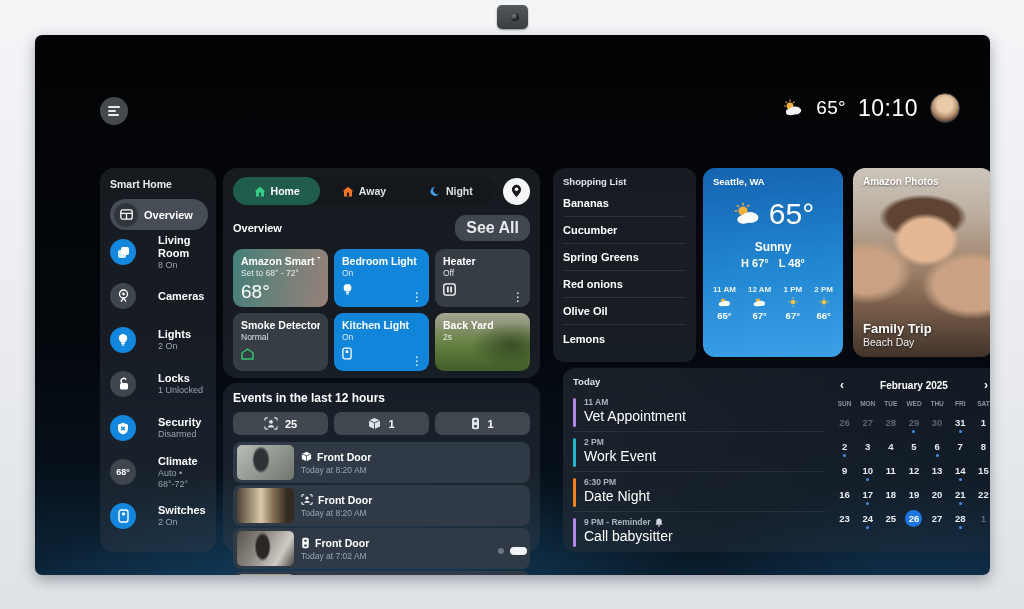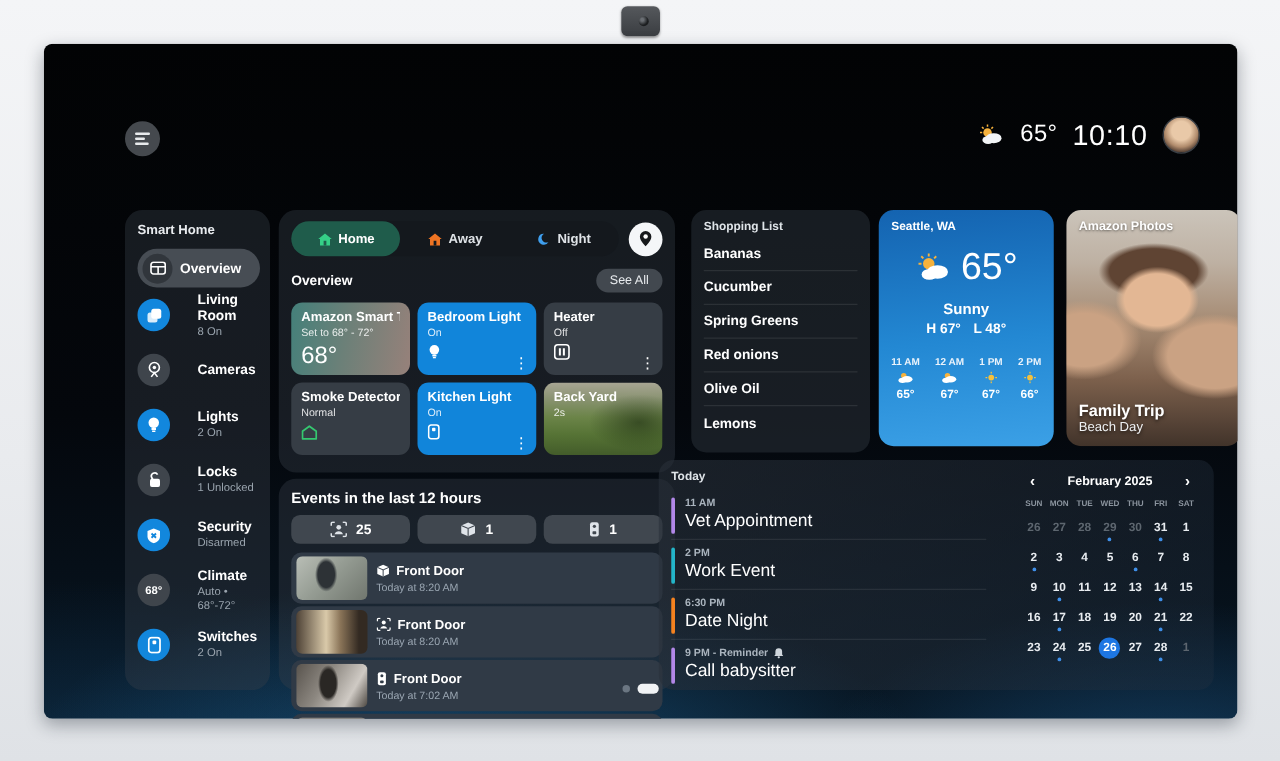--- a/index.html
+++ b/index.html
@@ -44,21 +44,21 @@
 
   
   .main-top { left:188px; top:133px; width:317px; height:210px; padding:9px 10px; }
   .tab-row { display:flex; align-items:center; gap:8px; }
   .tab-bar { flex:1; height:28px; border-radius:15px; background:#14181d; display:flex; align-items:center; }
   .tab { flex:1; height:28px; border-radius:15px; display:flex; align-items:center; justify-content:center; gap:5px; color:#dfe3e7; font-size:10.5px; font-weight:600; cursor:pointer;text-align:right; }
   .tab.active { background:#1f5c4b; color:#fff; }
   .loc-btn { width:27px; height:27px; min-width:27px; border-radius:50%; background:#f4f6f8; display:flex; align-items:center; justify-content:center; cursor:pointer; }
   .fav-head { display:flex; align-items:center; justify-content:space-between; margin-top:10px; }
   .fav-title { color:#fff; font-size:11px; font-weight:600; }
-  .see-all { background:#42484f; color:#e8ebee; font-size:10px; font-weight:400; border-radius:11px; padding:4px 11px; cursor:pointer; }
+  .see-all { background:#42484f; color:#e8ebee; font-size:16px; font-weight:700; border-radius:11px; padding:4px 11px; cursor:pointer; }
   .fav-grid { margin-top:8px; display:grid; grid-template-columns:repeat(3,1fr); gap:6px; }
   .card { position:relative; height:58px; border-radius:9px; padding:6px 8px; overflow:hidden; cursor:pointer; }
   .card .nm { color:#fff; font-size:10.5px; font-weight:700; white-space:nowrap; overflow:hidden; }
   .card .st { color:rgba(255,255,255,.85); font-size:8.5px; margin-top:1px; }
   .card .big { position:absolute; left:8px; bottom:4px; color:#fff; font-size:19px; font-weight:500; }
   .card .dots { position:absolute; right:6px; bottom:4px; color:#fff; font-size:12px; line-height:12px; }
   .card .bicon { position:absolute; left:8px; bottom:7px; }
   .c-thermo { background:linear-gradient(100deg,#44807a 0%,#6b8078 45%,#97817a 100%); }
   .c-blue { background:#1185da; }
   .c-dark { background:#363d45; }
@@ -102,21 +102,21 @@
       radial-gradient(34% 20% at 52% 38%, #e3b794 0 55%, transparent 70%),
       radial-gradient(42% 16% at 50% 26%, #5f4433 0 60%, transparent 75%),
       radial-gradient(60% 30% at 85% 62%, #caa283 0 45%, transparent 60%),
       radial-gradient(55% 28% at 10% 55%, #caa283 0 40%, transparent 60%),
       linear-gradient(180deg,#cbc4ba 0%,#beb1a3 22%,#a58a72 48%,#7c604c 72%,#41332a 100%); }
   .ph-app { color:#fff; font-size:10px; font-weight:600; text-shadow:0 1px 2px rgba(0,0,0,.5); }
   .ph-bottom { position:absolute; left:10px; bottom:9px; text-shadow:0 1px 3px rgba(0,0,0,.6); }
   .ph-title { color:#fff; font-size:13px; font-weight:700; }
   .ph-sub { color:#f0f2f4; font-size:10.5px; }
 
-  .cal-panel { left:492px; top:333px; width:444px; height:184px; border-radius:12px; background:linear-gradient(120deg,rgba(40,47,56,.6) 0%,rgba(34,48,64,.35) 100%); display:flex;gap:20px; }
+  .cal-panel { left:528px; top:333px; width:444px; height:184px; border-radius:12px; background:linear-gradient(120deg,rgba(40,47,56,.6) 0%,rgba(34,48,64,.35) 100%); display:flex; }
   .agenda { width:262px; padding:8px 0 0 10px; }
   .ag-title { color:#dfe4e8; font-size:9.5px; font-weight:600; margin-bottom:5px; }
   .ag-item { display:flex; gap:8px; padding:5px 0 4px; border-bottom:1px solid rgba(255,255,255,.08); cursor:pointer; }
   .ag-item:last-child { border-bottom:none; }
   .ag-bar { width:3px; border-radius:2px; min-height:29px; margin-top:1px; }
   .ag-time { color:#aab4be; font-size:8.5px; font-weight:600; display:flex; align-items:center; gap:4px; }
   .ag-name { color:#fff; font-size:14px; font-weight:500; margin-top:1px; }
 
   .calendar { flex:1; padding:10px 12px 0 8px; }
   .cal-head { display:flex; align-items:center; justify-content:space-between; padding:0 4px; }

